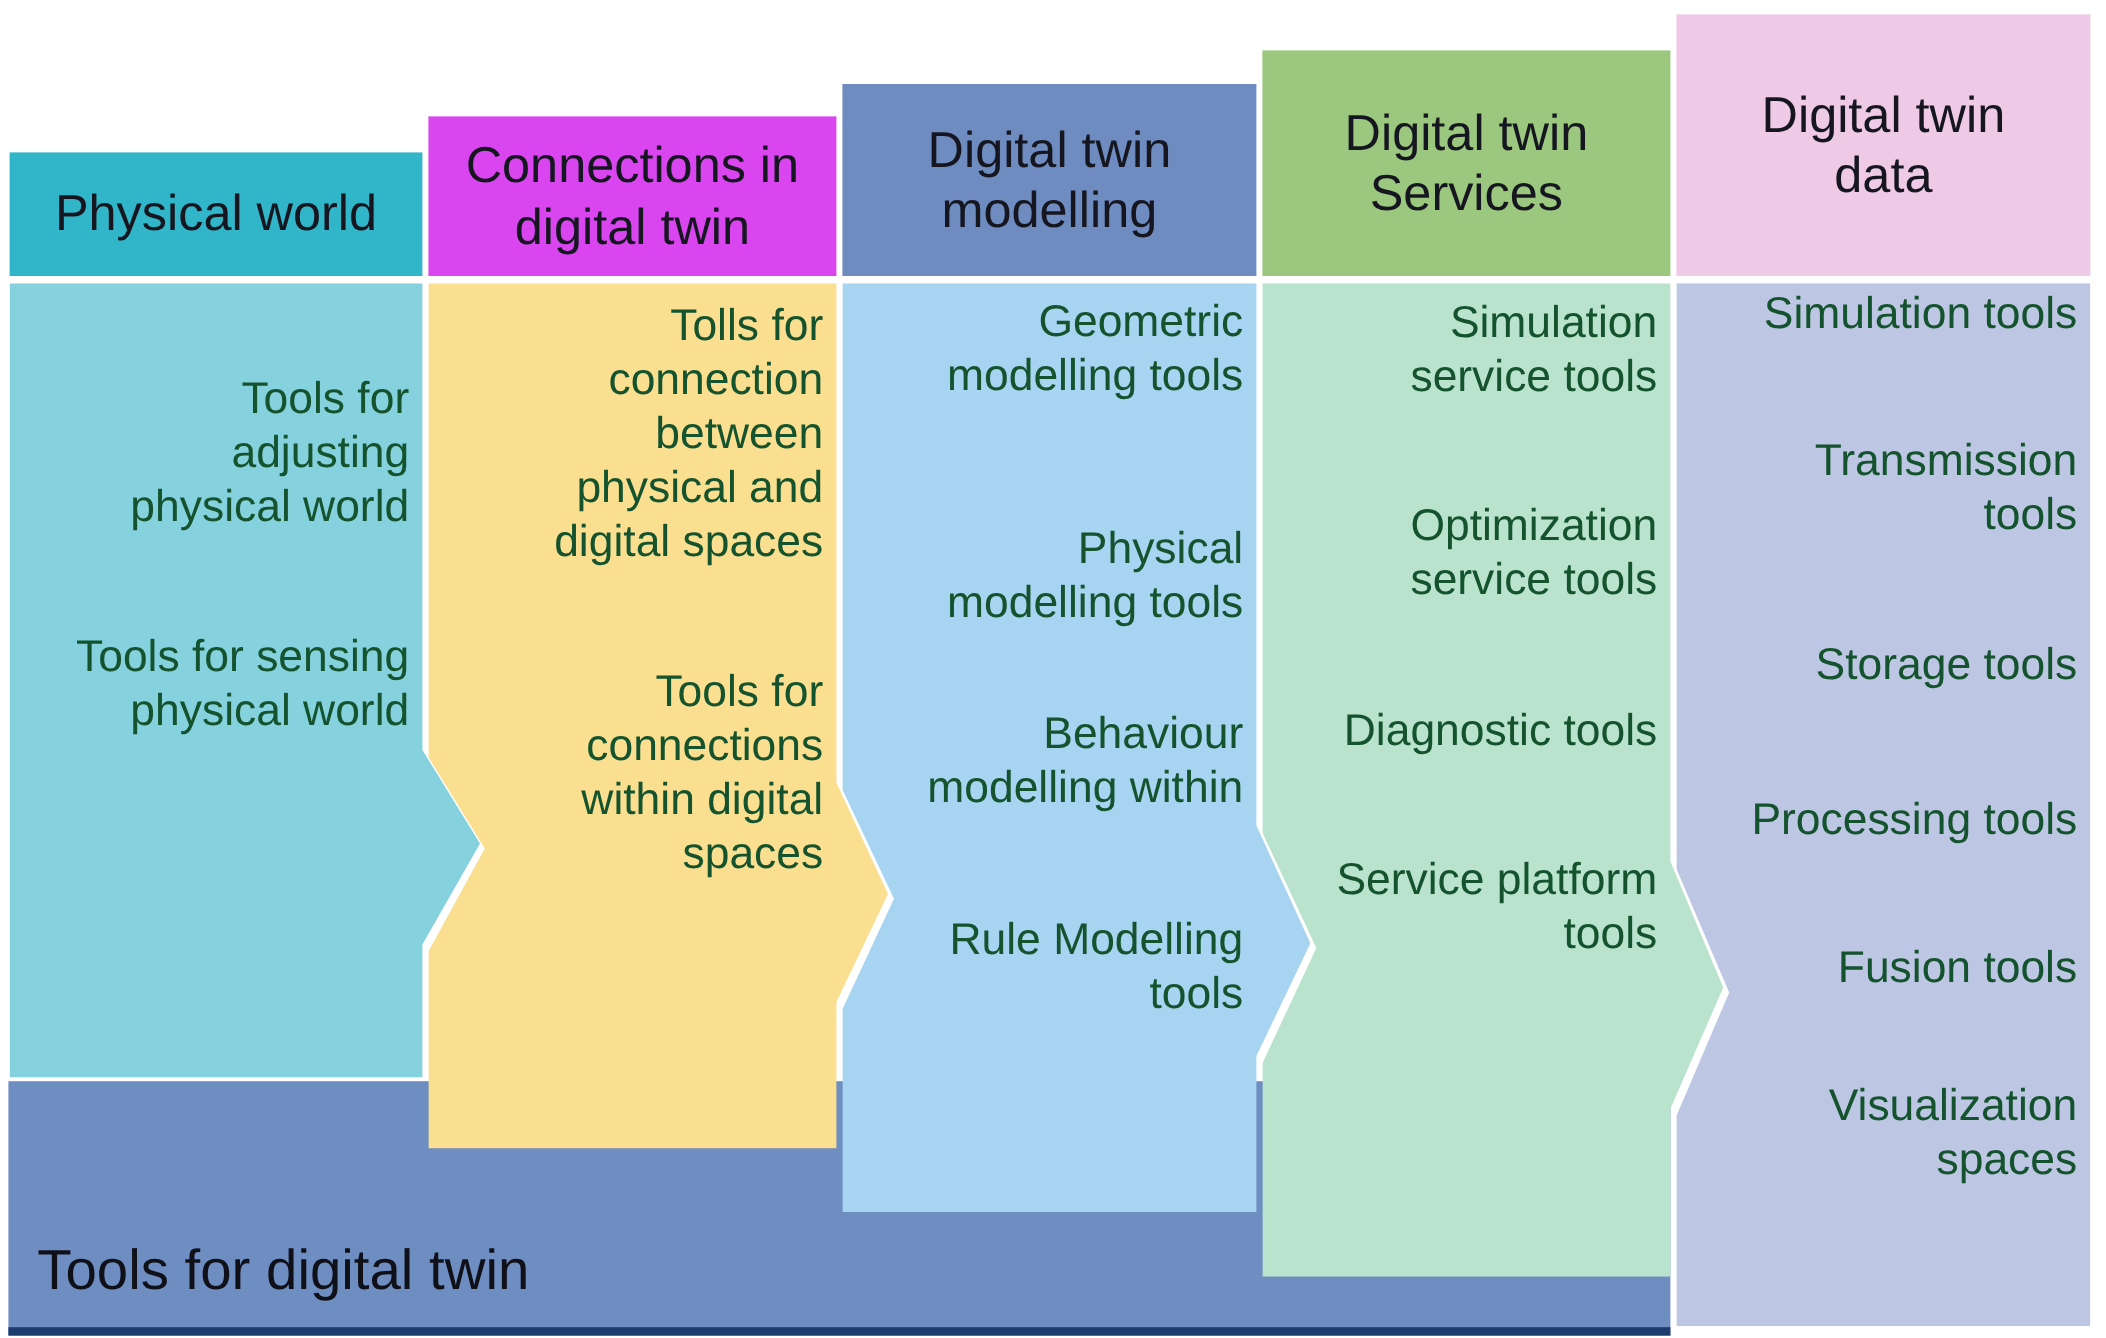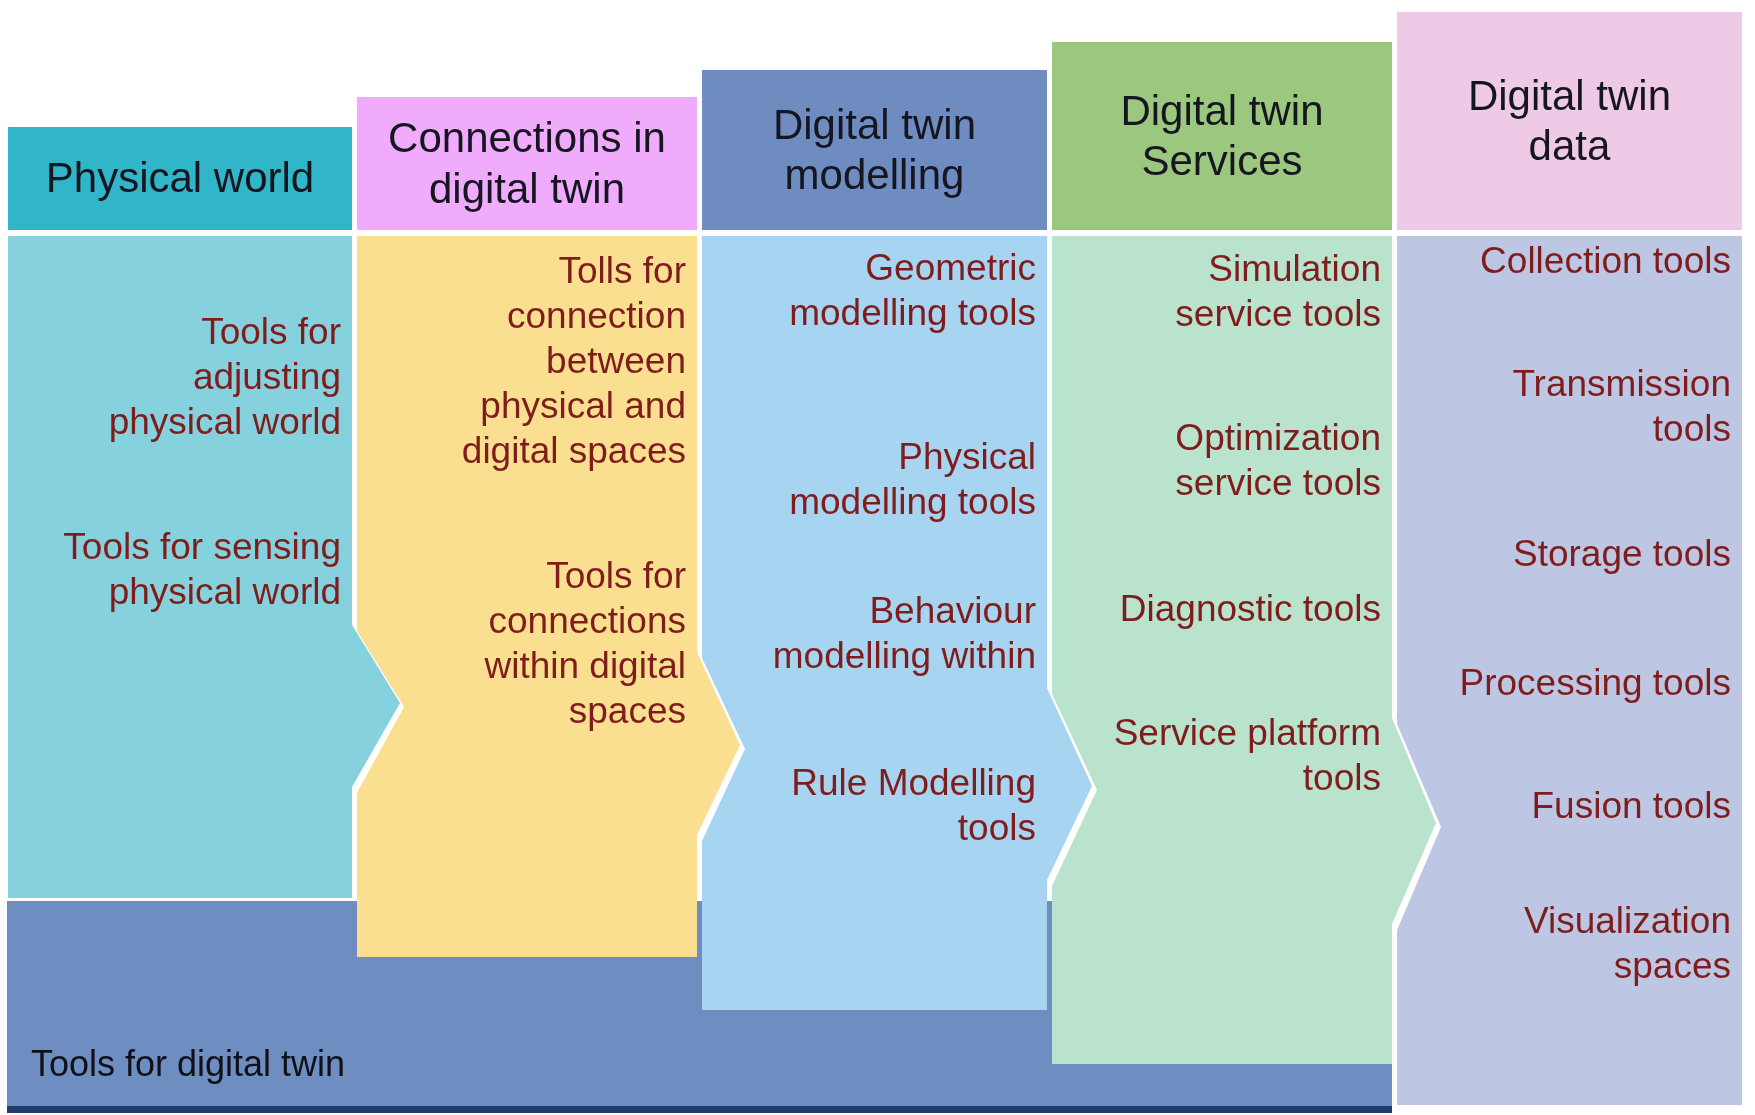--- a/index.html
+++ b/index.html
@@ -19,50 +19,50 @@
     color:#15161f;
   }
   .col-body{
     position:absolute;left:0;top:0;width:1755px;height:1115px;
   }
   .col-item{
     position:absolute;
     text-align:right;
     font-size:37px;line-height:45px;
     white-space:pre-line;
-    color:#7f1d1d;
+    color:#14532d;
   }
   .footer-bar{
     position:absolute;
   }
   .footer-accent{
     position:absolute;left:0;right:0;bottom:0;height:7px;
   }
   .footer-label{
     position:absolute;left:24px;bottom:28px;
-    font-size:36px;
+    font-size:47px;
     color:#101018;
   }
 </style>
 </head>
 <body>
 
 <div id="canvas">
     <div class="footer-bar" style="left: 7px; top: 901px; width: 1385px; height: 212px; background: rgb(110, 141, 193);">
       <div class="footer-accent" style="background: rgb(30, 60, 110);"></div>
       <div class="footer-label">Tools for digital twin</div>
     </div>
     <div class="col-header" style="left: 8px; top: 127px; width: 344px; height: 103px; background: rgb(49, 181, 200);">Physical world</div>
     <div class="col-body" style="background: rgb(133, 210, 222); clip-path: polygon(8px 236px, 352px 236px, 352px 625px, 400px 703px, 352px 787px, 352px 898px, 8px 898px);"></div>
     <div class="col-item" style="top: 309px; right: 1414px;">Tools for
 adjusting
 physical world</div>
     <div class="col-item" style="top: 524px; right: 1414px;">Tools for sensing
 physical world</div>
-    <div class="col-header" style="left: 357px; top: 97px; width: 340px; height: 133px; background: #f0abfc;">Connections in
+    <div class="col-header" style="left: 357px; top: 97px; width: 340px; height: 133px; background: #d946ef;">Connections in
 digital twin</div>
     <div class="col-body" style="background: rgb(250, 223, 144); clip-path: polygon(357px 236px, 697px 236px, 697px 652px, 740px 745px, 697px 835px, 697px 957px, 357px 957px, 357px 793px, 404px 707px, 357px 631px);"></div>
     <div class="col-item" style="top: 248px; right: 1069px;">Tolls for
 connection
 between
 physical and
 digital spaces</div>
     <div class="col-item" style="top: 553px; right: 1069px;">Tools for
 connections
 within digital
@@ -84,21 +84,21 @@
     <div class="col-item" style="top: 246px; right: 374px;">Simulation
 service tools</div>
     <div class="col-item" style="top: 415px; right: 374px;">Optimization
 service tools</div>
     <div class="col-item" style="top: 586px; right: 374px;">Diagnostic tools</div>
     <div class="col-item" style="top: 710px; right: 374px; margin-left: 27px;">Service platform
 tools</div>
     <div class="col-header" style="left: 1397px; top: 12px; width: 345px; height: 218px; background: rgb(238, 202, 230);">Digital twin
 data</div>
     <div class="col-body" style="background: rgb(189, 199, 228); clip-path: polygon(1397px 236px, 1742px 236px, 1742px 1105px, 1397px 1105px, 1397px 930px, 1441px 827px, 1397px 724px);"></div>
-    <div class="col-item" style="top: 238px; right: 24px;">Collection tools</div>
+    <div class="col-item" style="top: 238px; right: 24px;">Simulation tools</div>
     <div class="col-item" style="top: 361px; right: 24px;">Transmission
 tools</div>
     <div class="col-item" style="top: 531px; right: 24px;">Storage tools</div>
     <div class="col-item" style="top: 783px; right: 24px;">Fusion tools</div>
     <div class="col-item" style="top: 660px; right: 24px;">Processing tools</div>
     <div class="col-item" style="top: 898px; right: 24px;">Visualization
 spaces</div>
   </div>
 
 </body></html>

